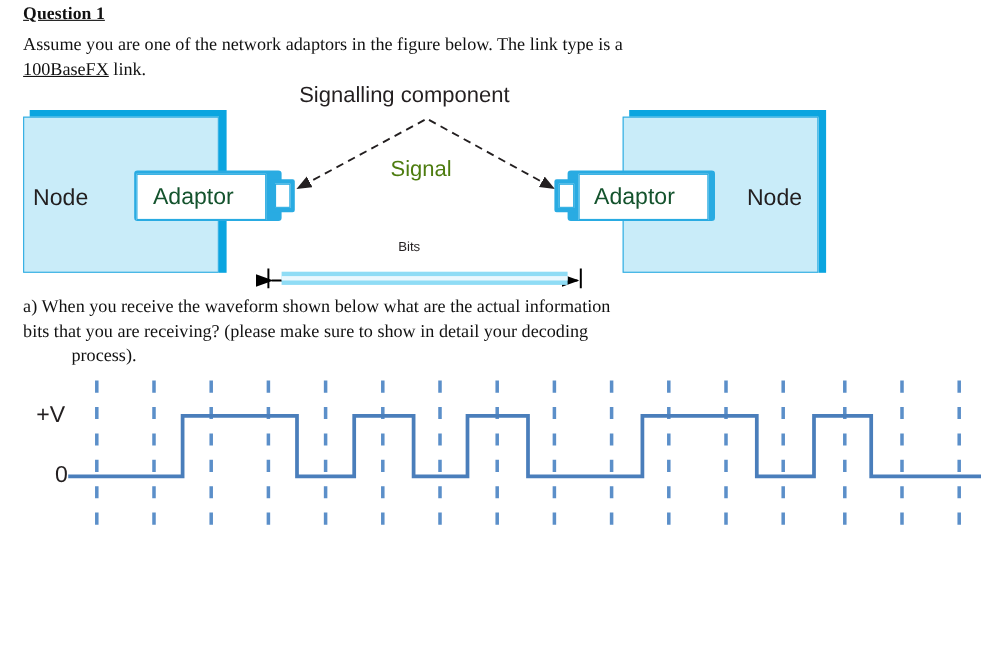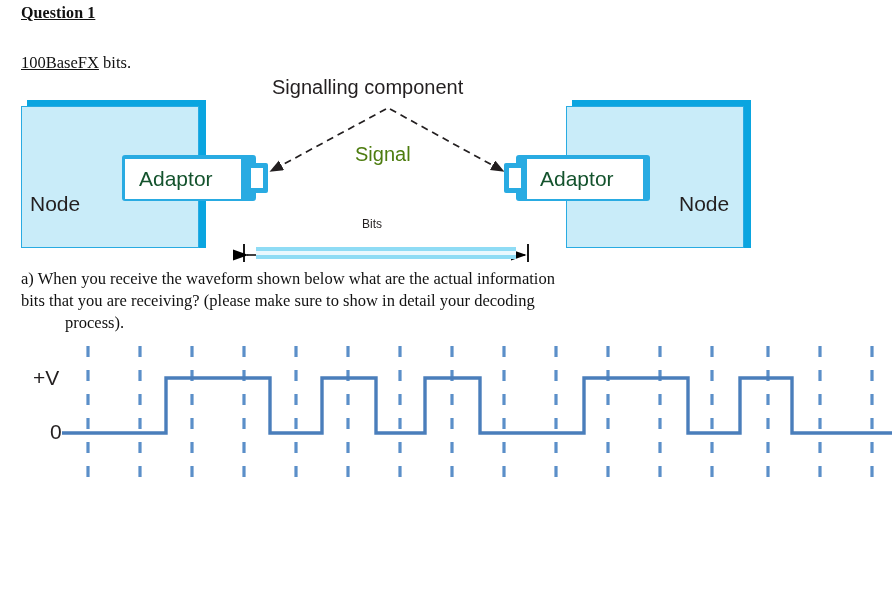--- a/index.html
+++ b/index.html
@@ -60,21 +60,21 @@
     box-sizing:border-box;
   }
   .node-box.left{left:21px;}
   .node-box.right{left:566px;}
   .node-shadow{
     position:absolute;background:#0aa5e0;
   }
   .node-label{
     position:absolute;top:96px;
     font-family:"Liberation Sans", sans-serif;
-    font-size:21px;color:#231f20;white-space:nowrap;margin-top:24px;
+    font-size:21px;color:#231f20;white-space:nowrap;
   }
   .node-label.left{left:30px;}
   .node-label.right{left:679px;}
 
   
   .adaptor-outer{
     position:absolute;background:#29abe2;border-radius:3px;
   }
   .adaptor-box{
     position:absolute;top:160px;width:118px;height:42px;
@@ -124,21 +124,22 @@
   .lbl-v{left:33px;top:26px;}
   .lbl-0{left:50px;top:80px;}
   svg.wave{position:absolute;left:0;top:0;}
 </style>
 </head>
 <body>
 
 <div class="page">
 
   <div class="q-title">Question 1</div>
-  <div class="q-line2"><span class="u">100BaseFX</span><span> bits.</span></div>
+  <div class="q-line1">Assume you are one of the network adaptors in the figure below. The link type is a</div>
+  <div class="q-line2"><span class="u">100BaseFX</span><span> link.</span></div>
 
   <div class="figure">
 
     <div class="fig-title">Signalling component</div>
 
     <svg width="892" height="190" style="position:absolute;left:0;top:0;">
       <defs>
         <marker id="dashArrow" markerWidth="9" markerHeight="9" refX="7" refY="3.2" orient="auto">
           <path d="M0,0 L8,3.2 L0,6.4 z" fill="#231f20"></path>
         </marker>

